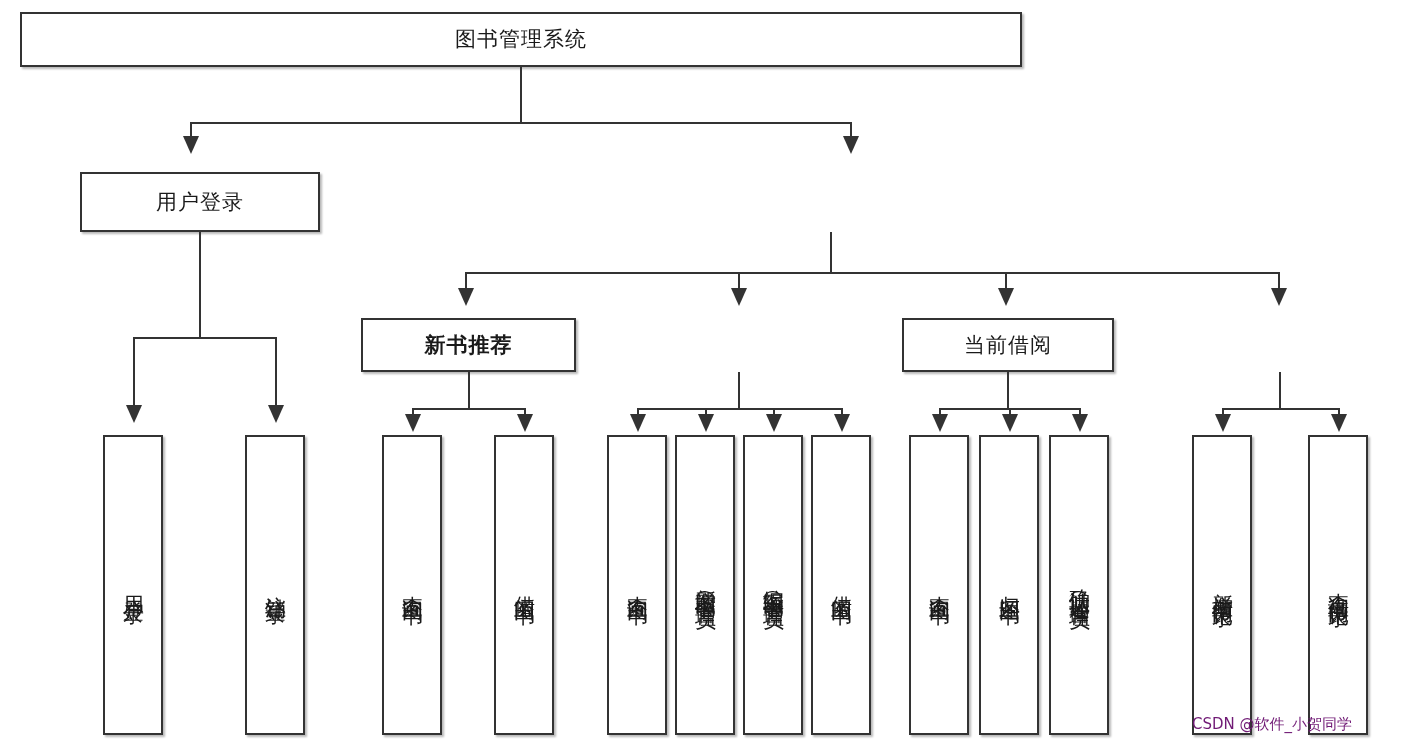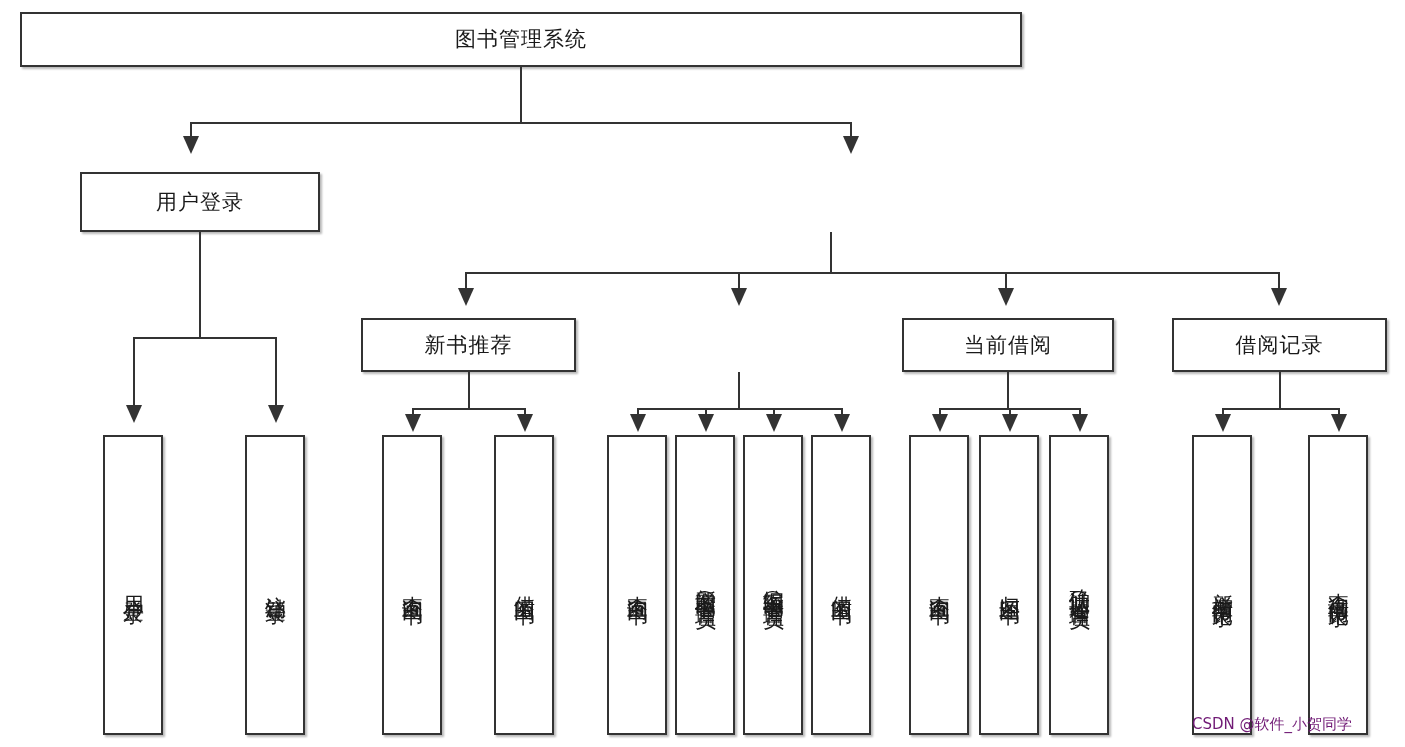--- a/index.html
+++ b/index.html
@@ -106,28 +106,25 @@
   <div class="ln h" style="left:465px; top:272px; width:815px;"></div>
   <div class="ln v" style="left:465px; top:272px; height:18px;"></div>
   <div class="arrow" style="left:458px; top:288px;"></div>
   <div class="ln v" style="left:738px; top:272px; height:18px;"></div>
   <div class="arrow" style="left:731px; top:288px;"></div>
   <div class="ln v" style="left:1005px; top:272px; height:18px;"></div>
   <div class="arrow" style="left:998px; top:288px;"></div>
   <div class="ln v" style="left:1278px; top:272px; height:18px;"></div>
   <div class="arrow" style="left:1271px; top:288px;"></div>
 
-  <div class="node horiz" style="left:361px; top:318px; width:215px; height:54px;">
+  <div class="node horiz" style="left:361px; top:318px; width:215px; height:54px;font-weight:bold;">
     <span class="label">新书推荐</span>
   </div>
   <div class="node horiz" style="left:902px; top:318px; width:212px; height:54px;">
     <span class="label">当前借阅</span>
-  </div>
-  <div class="node horiz" style="left:1172px; top:318px; width:215px; height:54px;">
-    <span class="label">借阅记录</span>
   </div>
 
   <div class="ln v" style="left:468px; top:372px; height:38px;"></div>
   <div class="ln h" style="left:412px; top:408px; width:114px;"></div>
   <div class="ln v" style="left:412px; top:408px; height:8px;"></div>
   <div class="arrow" style="left:405px; top:414px;"></div>
   <div class="ln v" style="left:524px; top:408px; height:8px;"></div>
   <div class="arrow" style="left:517px; top:414px;"></div>
 
   <div class="ln v" style="left:738px; top:372px; height:38px;"></div>

